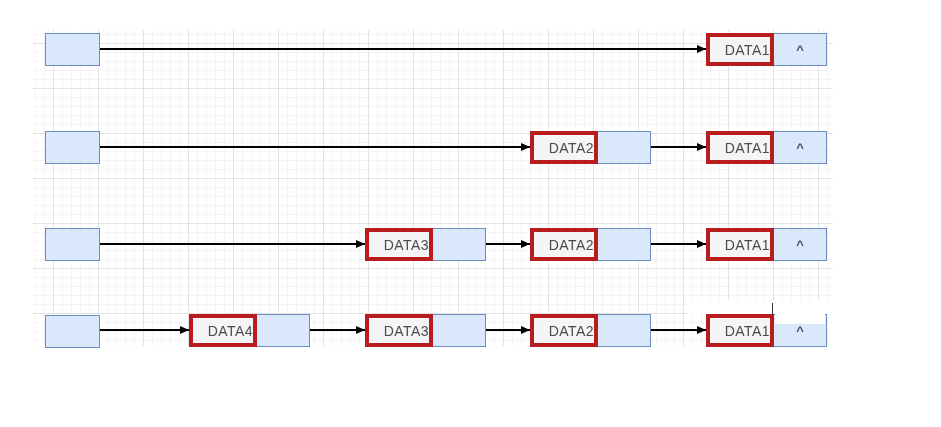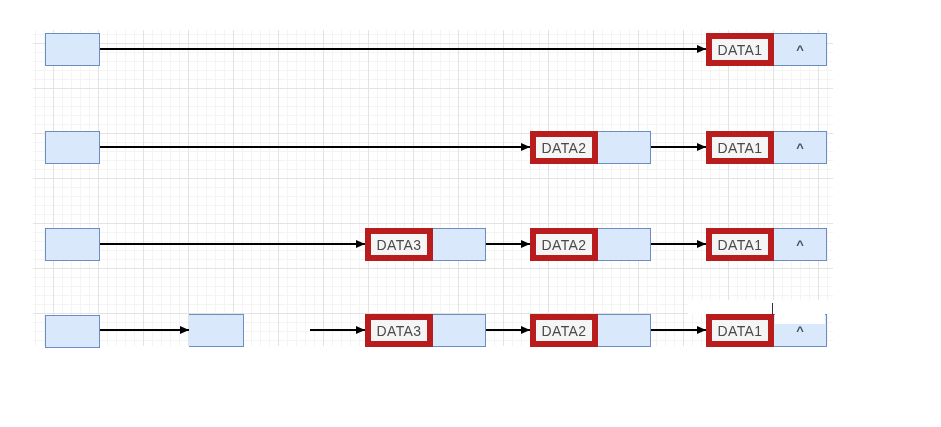--- a/index.html
+++ b/index.html
@@ -11,22 +11,22 @@
       linear-gradient(to bottom, #e3e3e3 1px, transparent 1px),
       linear-gradient(to right, #f4f4f4 1px, transparent 1px),
       linear-gradient(to bottom, #f4f4f4 1px, transparent 1px);
     background-size:45px 45px,45px 45px,9px 9px,9px 9px;
     background-position:20px 0,0 13px,2px 0,0 4px;
     z-index:0;}
   .head{position:absolute;width:55px;height:33px;background:#dae8fc;border:1px solid #6c8ebf;
         box-sizing:border-box;z-index:2;}
   .node{position:absolute;display:flex;width:121px;height:33px;box-sizing:border-box;z-index:2;}
   .cell{box-sizing:border-box;display:flex;align-items:center;justify-content:center;height:33px;}
-  .cell-data{width:70px;background:#f5f5f5;border:6px solid #b91c1c;color:#4a4a4a;
-             font-size:14px;letter-spacing:0.4px;}
+  .cell-data{width:70px;background:#f5f5f5;border:4px solid #b91c1c;color:#4a4a4a;
+             font-size:14px;letter-spacing:0.4px;justify-content:flex-end;}
   .cell-ptr{width:55px;background:#dae8fc;border:1px solid #6c8ebf;border-left:none;
             color:#44506a;font-size:13px;font-weight:600;}
   .arrow{position:absolute;height:2px;background:#000000;z-index:2;}
   .arrow::after{content:"";position:absolute;right:0;top:50%;transform:translateY(-50%);
     width:0;height:0;border-left:9px solid #000000;border-top:4.5px solid transparent;
     border-bottom:4.5px solid transparent;}
   .patch{position:absolute;background:#ffffff;}
   .patch-low{z-index:1;}
   .patch-high{z-index:3;}
   .artifact-line{position:absolute;width:1px;background:#333333;z-index:4;}
@@ -97,20 +97,23 @@
       <span>DATA1</span>
     </div>
     <div class="cell cell-ptr">
       <span>^</span>
     </div>
   </div>
 
   <div class="head" style="left:45px;top:315px"></div>
   <div class="arrow" style="left:100px;top:329px;width:89px"></div>
   <div class="node" style="left:189px;top:314px">
+    <div class="cell cell-data">
+      <span>DATA4</span>
+    </div>
     <div class="cell cell-ptr">
       <span></span>
     </div>
   </div>
   <div class="arrow" style="left:310px;top:329px;width:55px"></div>
   <div class="node" style="left:365px;top:314px">
     <div class="cell cell-data">
       <span>DATA3</span>
     </div>
     <div class="cell cell-ptr">

